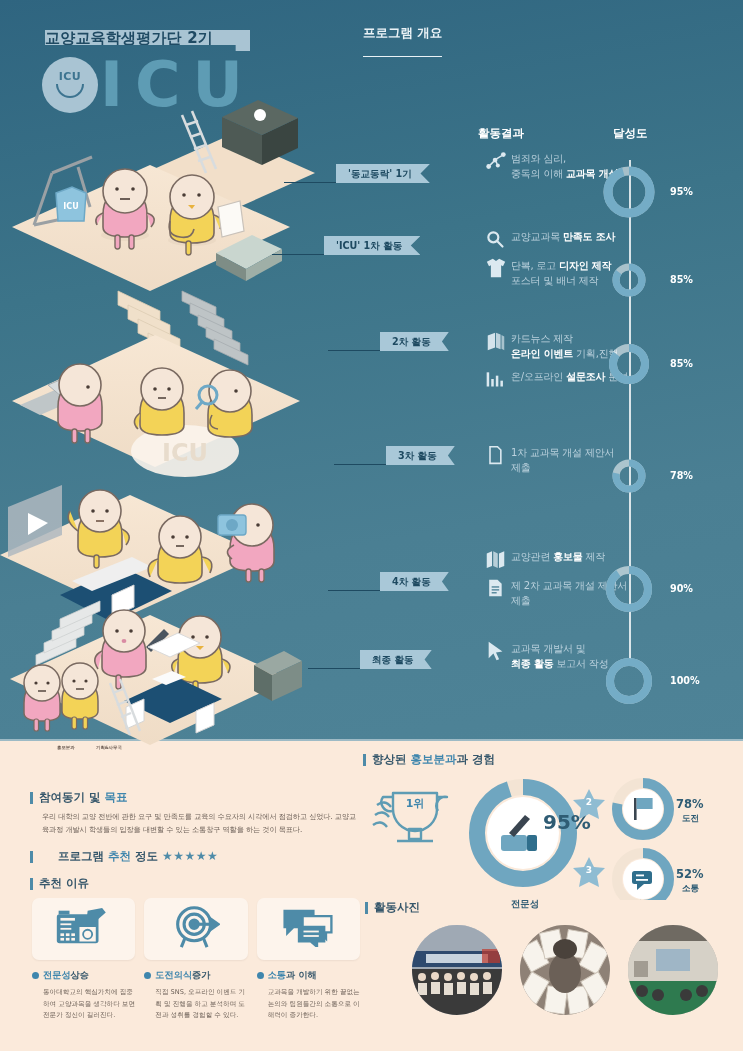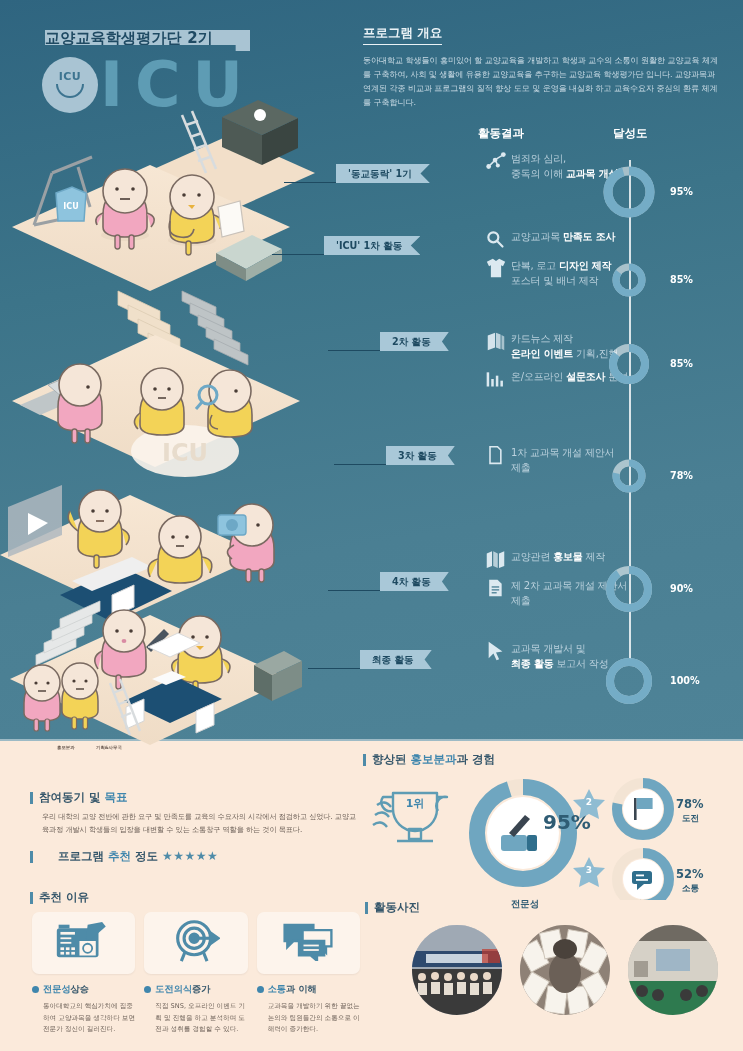--- a/index.html
+++ b/index.html
@@ -56,21 +56,21 @@
     position:absolute; left:58px; top:0; font-size:62px; line-height:62px;
     font-weight:bold; color:#5E9CB4; letter-spacing:12px;
     font-family:"DejaVu Sans","Liberation Sans",sans-serif;
   }
 
   
   .overview{ position:absolute; left:363px; top:22px; width:360px; }
   .overview h2{
     font-size:12.5px; font-weight:bold; color:#EAF2F6;
     border-bottom:1.4px solid #EAF2F6; display:inline-block;
-    padding-bottom:2px; margin-bottom:9px;
+    padding-bottom:14px; margin-bottom:9px;
   }
   .overview p{
     font-size:8.1px; line-height:1.72; color:#CBDCE6; letter-spacing:-.1px;
   }
 
   
   .res-head{
     position:absolute; top:126px; font-size:11.5px; font-weight:bold; color:#FFFFFF;
   }
   .res-head.h1{ left:478px; }
@@ -426,21 +426,20 @@
   <div class="logo-wrap">
     <div class="logo-badge">
       <div class="ltext">ICU</div>
       <div class="smile"></div>
     </div>
     <div class="logo-letters">ICU</div>
   </div>
 
   <div class="overview">
     <h2>프로그램 개요</h2>
-    <p>동아대학교 학생들이 흥미있어 할 교양교육을 개발하고 학생과 교수의 소통이 원활한 교양교육 체계를 구축하여, 사회 및 생활에 유용한 교양교육을 추구하는 교양교육 학생평가단 입니다. 교양과목과 연계된 각종 비교과 프로그램의 질적 향상 도모 및 운영을 내실화 하고 교육수요자 중심의 환류 체계를 구축합니다.</p>
   </div>
 
   <div class="res-head h1">활동결과</div>
   <div class="res-head h2">달성도</div>
 
   <div class="spine"></div>
 
   <div id="rows-host">
       <div class="act-row" style="top: 150px;">
         <div class="tag" style="left: -44px; top: 14px;">'동교동락' 1기</div>
@@ -603,21 +602,21 @@
 
     <div class="sec-title">
       <span>참여동기 및 </span><span class="hl">목표</span>
     </div>
     <p class="body">우리 대학의 교양 전반에 관한 요구 및 만족도를 교육의 수요자의 시각에서 점검하고 싶었다. 교양교육과정 개발시 학생들의 입장을 대변할 수 있는 소통창구 역할을 하는 것이 목표다.</p>
 
     <div class="sec-title" style="margin-top:13px;padding-left:28px;">
       <span>프로그램 </span><span class="hl">추천</span><span> 정도 </span><span class="stars">★★★★★</span>
     </div>
 
-    <div class="sec-title" style="margin-top:26px;">추천 이유</div>
+    <div class="sec-title" style="margin-top:12px;">추천 이유</div>
 
     <div class="cards" id="cards-host">
         <div class="card">
           <span><svg width="58" height="40" viewBox="0 0 64 44" fill="#4E8BA8">
               <rect x="2" y="8" width="46" height="32" rx="3"></rect>
               <rect x="6" y="12" width="16" height="3" fill="#FDF4EC"></rect>
               <rect x="6" y="18" width="12" height="2" fill="#FDF4EC"></rect>
               <rect x="6" y="23" width="12" height="2" fill="#FDF4EC"></rect>
               <g fill="#FDF4EC">
                 <rect x="6" y="29" width="4" height="3"></rect>

